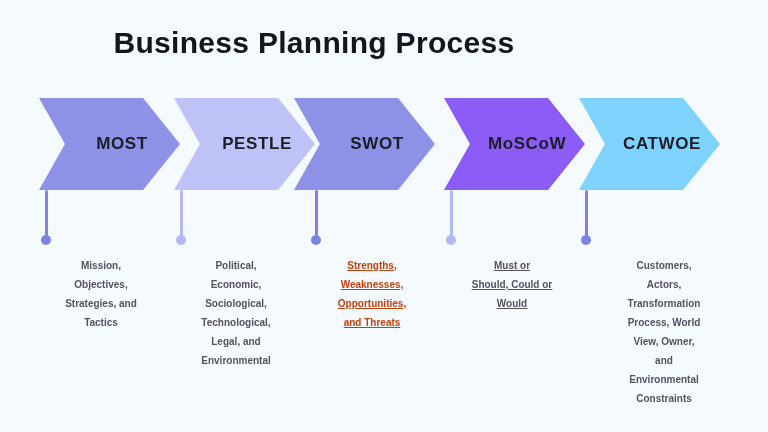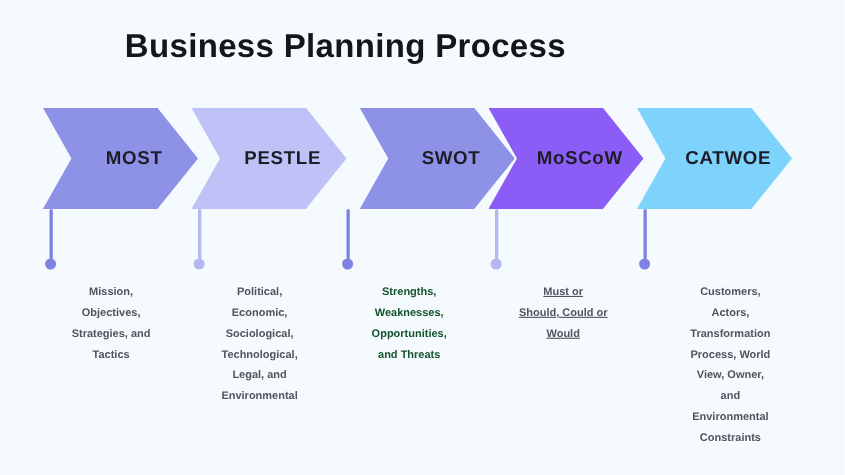--- a/index.html
+++ b/index.html
@@ -35,21 +35,21 @@
     box-sizing: border-box;
   }
   .chevron-label {
     font-size: 17px;
     font-weight: 800;
     letter-spacing: 0.6px;
     color: #1d1d28;
   }
   .c1 { left: 39px; }
   .c2 { left: 174px; }
-  .c3 { left: 327px; }
+  .c3 { left: 294px; }
   .c4 { left: 444px; }
   .c5 { left: 579px; }
 
   .connector-line {
     position: absolute;
     top: 190px;
     width: 3px;
     height: 46px;
     border-radius: 2px;
   }
@@ -121,21 +121,21 @@
 Legal, and
 Environmental</div>
   </div>
 
   <div>
     <div class="chevron c3" style="background-color: rgb(142, 146, 231);">
       <span class="chevron-label">SWOT</span>
     </div>
     <div class="connector-line l3" style="background-color: rgb(126, 130, 226);"></div>
     <div class="connector-dot d3" style="background-color: rgb(126, 130, 226);"></div>
-    <div class="step-desc t3" style="color: #14532d;">Strengths,
+    <div class="step-desc t3" style="color: #c2410c; text-decoration: underline;">Strengths,
 Weaknesses,
 Opportunities,
 and Threats</div>
   </div>
 
   <div>
     <div class="chevron c4" style="background-color: #8b5cf6;">
       <span class="chevron-label">MoSCoW</span>
     </div>
     <div class="connector-line l4" style="background-color: rgb(179, 183, 242);"></div>

